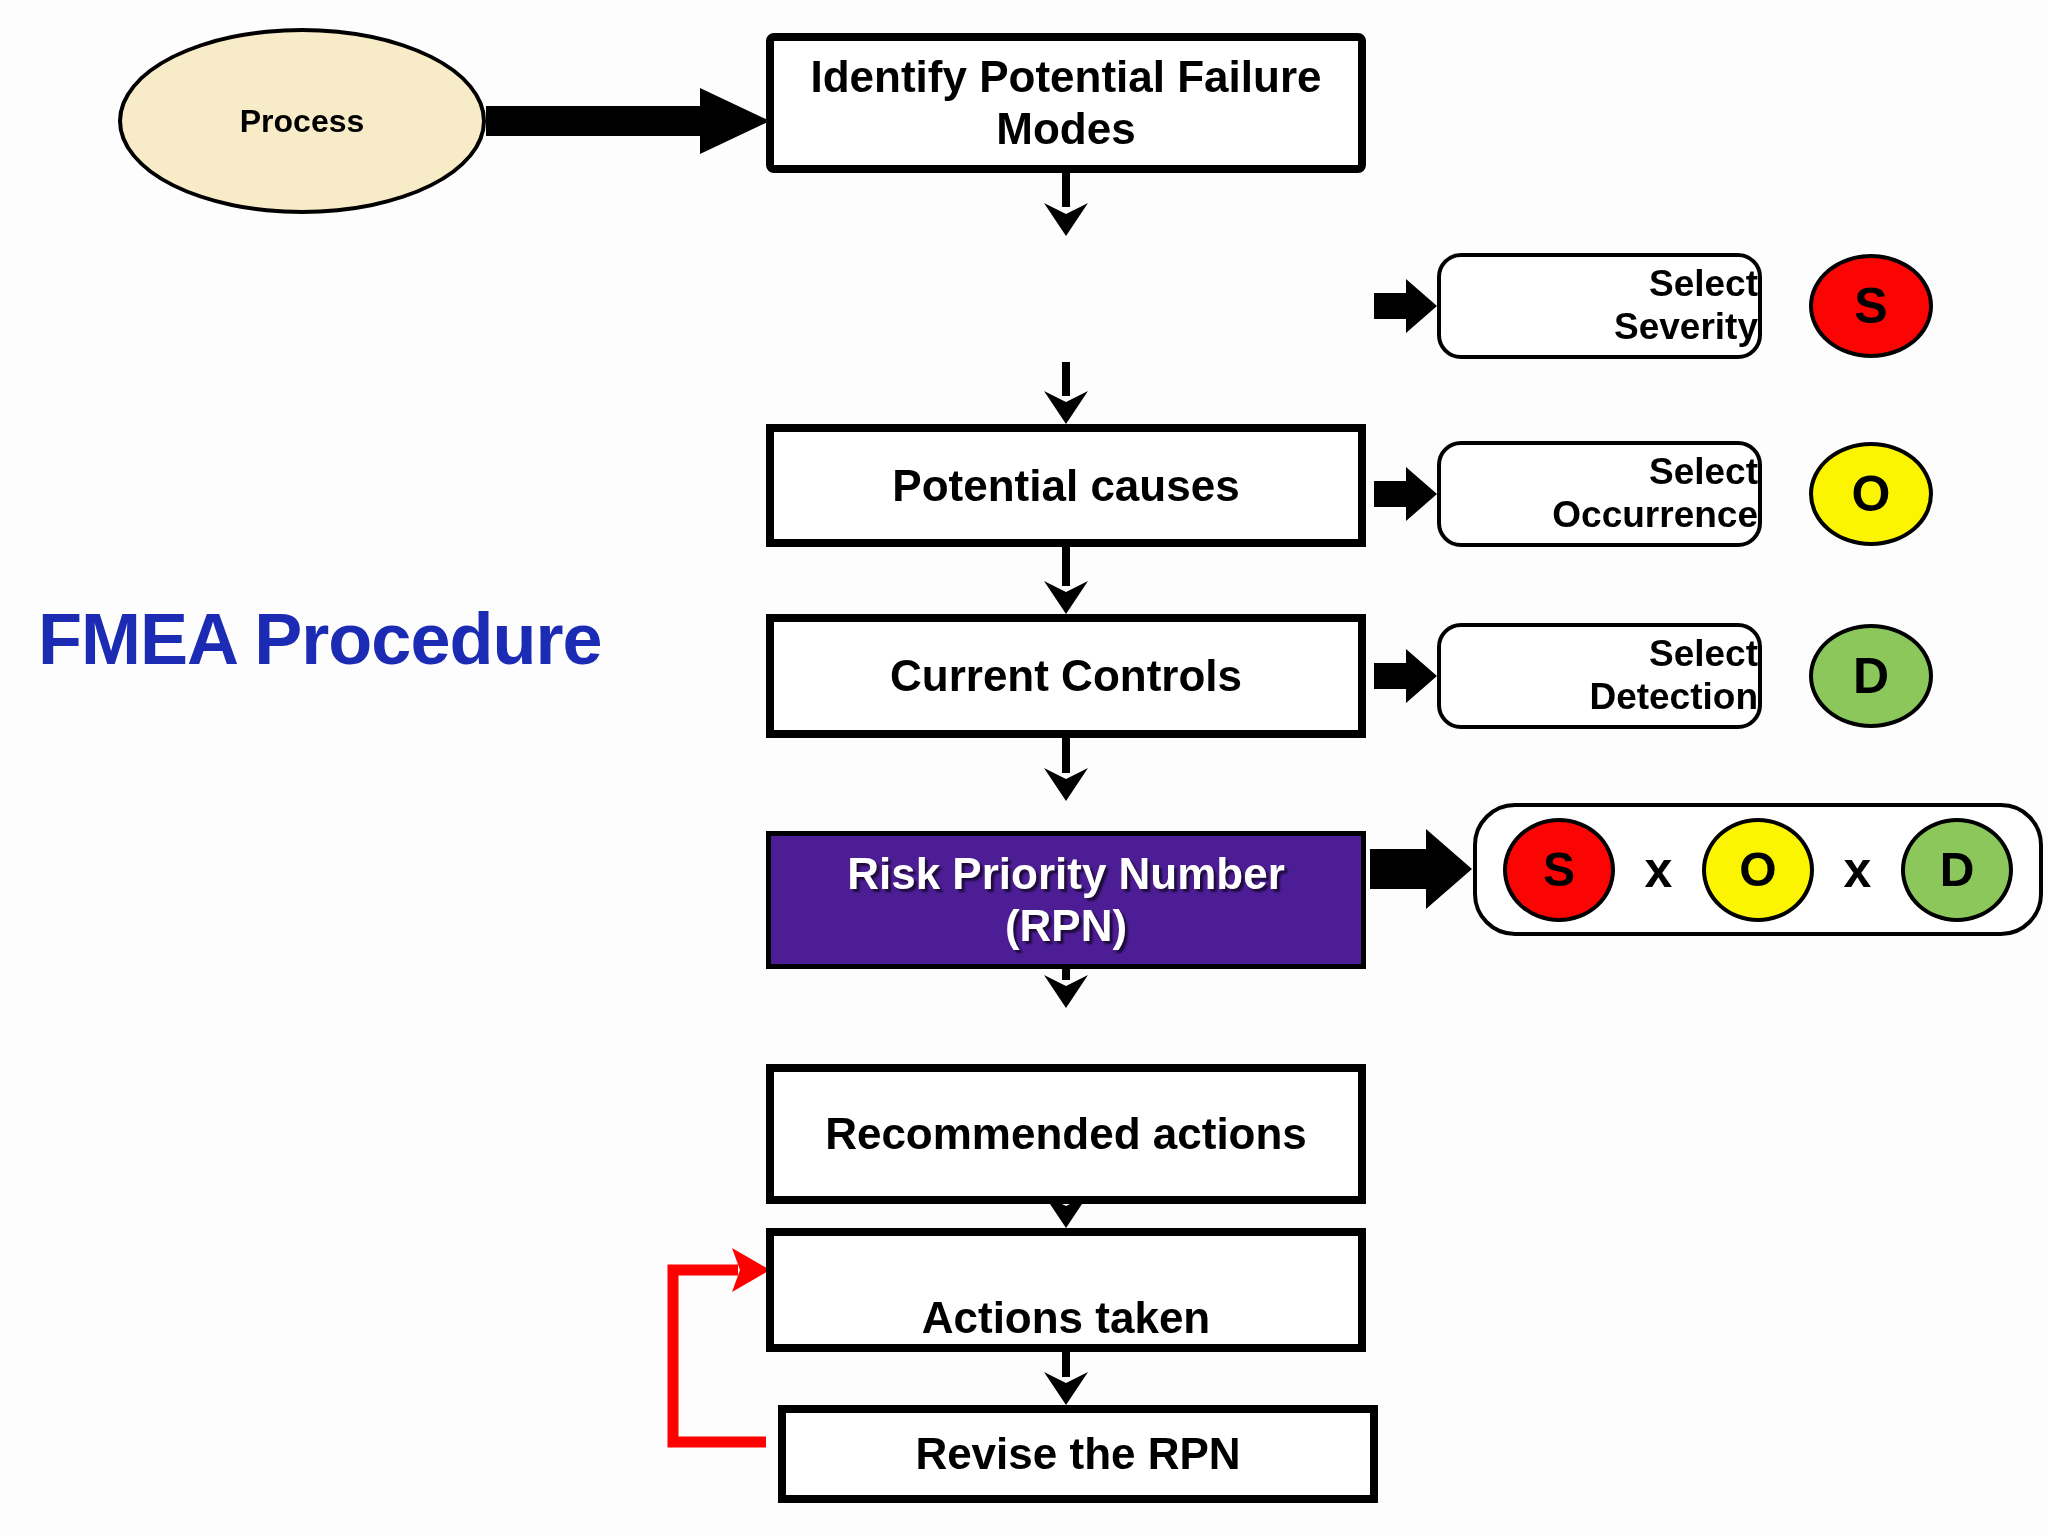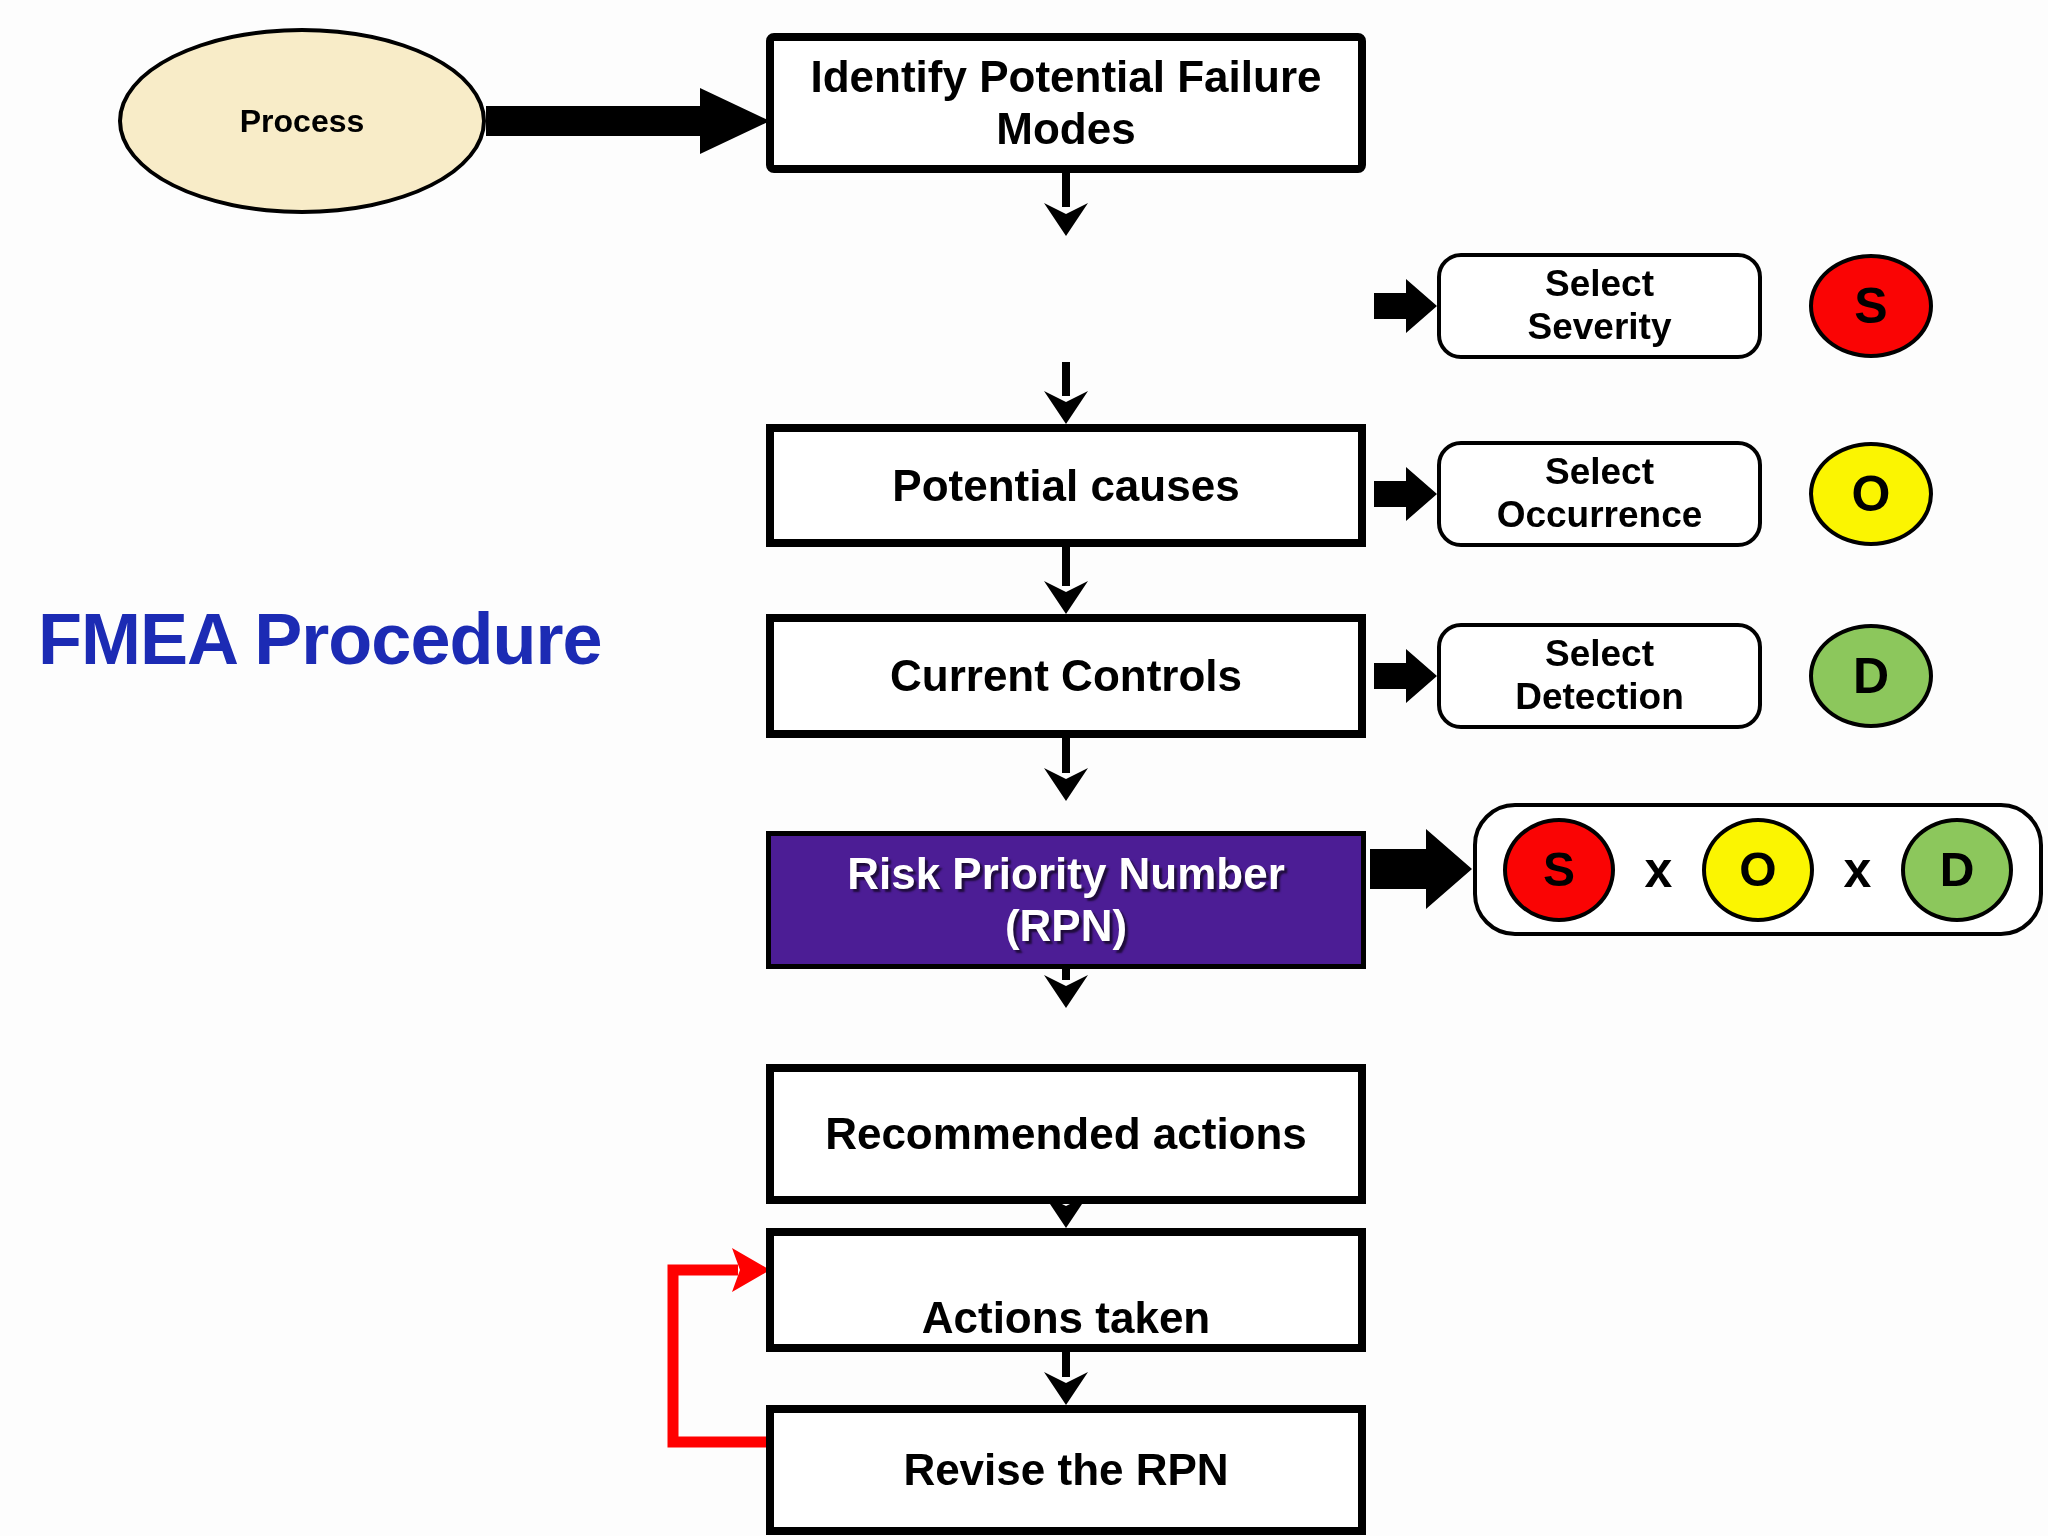--- a/index.html
+++ b/index.html
@@ -29,21 +29,21 @@
   }
   
   .title{
     position:absolute;left:38px;top:598px;width:600px;
     font-weight:bold;font-size:72px;color:#1C2BB4;letter-spacing:-1px;
   }
   
   .selbox{
     position:absolute;left:1437px;width:325px;height:106px;box-sizing:border-box;
     background:#fff;border:4px solid #000;border-radius:24px;
-    display:flex;flex-direction:column;align-items:center;justify-content:center;
+    display:flex;flex-direction:column;align-items:flex-end;justify-content:center;
     font-weight:bold;font-size:37px;line-height:1.15;color:#000;text-align:center;
   }
   
   .badge{
     position:absolute;left:1809px;width:124px;height:104px;box-sizing:border-box;
     border:4px solid #000;border-radius:50%;
     display:flex;align-items:center;justify-content:center;
     font-weight:bold;font-size:50px;color:#000;
   }
   .badge.s{background:#FA0404;}
@@ -138,21 +138,21 @@
   <div class="fbox blue" style="top:801px;height:138px;">
     <span>Risk Priority Number</span>
     <span>(RPN)</span>
   </div>
   <div class="fbox" style="top:1064px;height:140px;">
     <span>Recommended actions</span>
   </div>
   <div class="fbox" style="top:1228px;height:124px;justify-content:flex-end;">
     <span>Actions taken</span>
   </div>
-  <div class="fbox" style="top:1405px;height:130px;">
+  <div class="fbox" style="top:1405px;height:98px;margin-left:12px;">
     <span>Revise the RPN</span>
   </div>
 
   <div class="selbox" style="top:253px;">
     <span>Select</span>
     <span>Severity</span>
   </div>
   <div class="selbox" style="top:441px;">
     <span>Select</span>
     <span>Occurrence</span>

